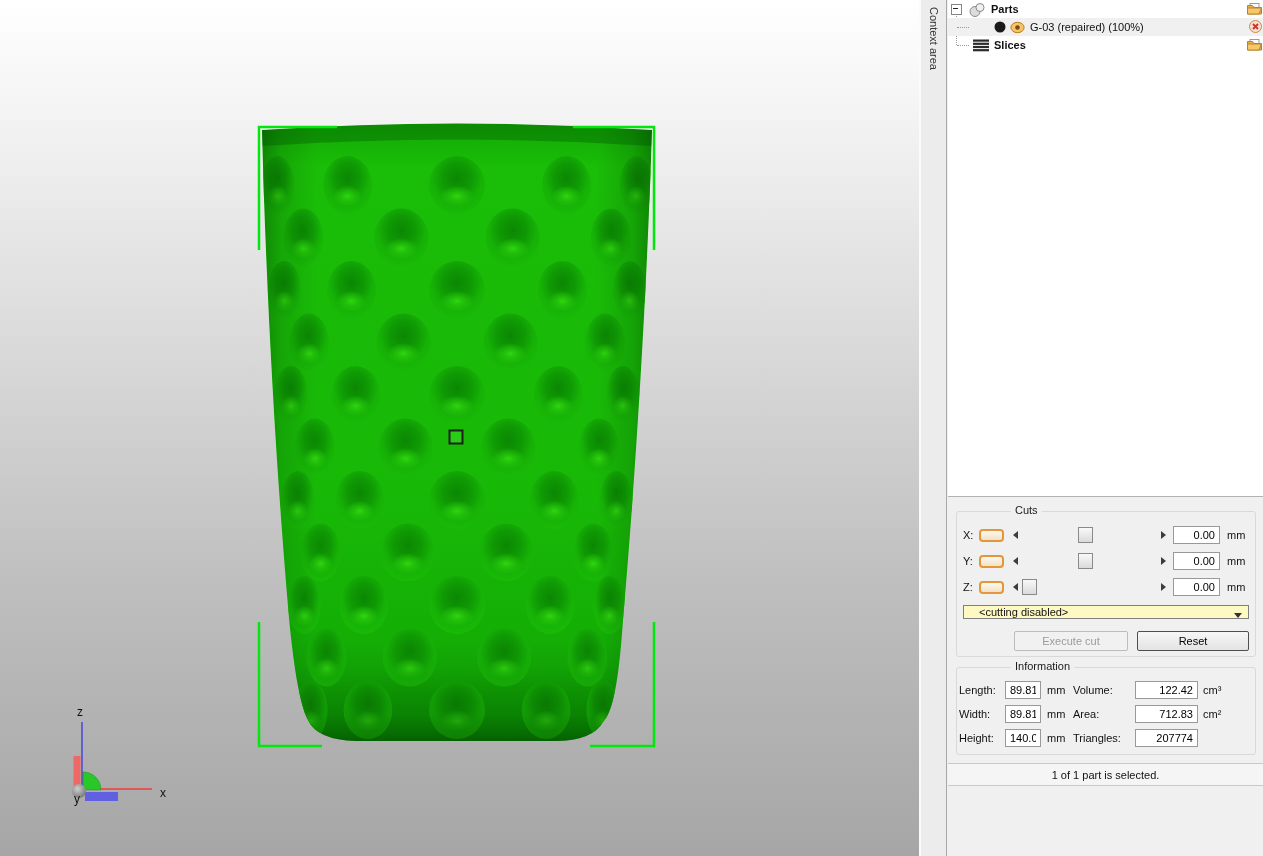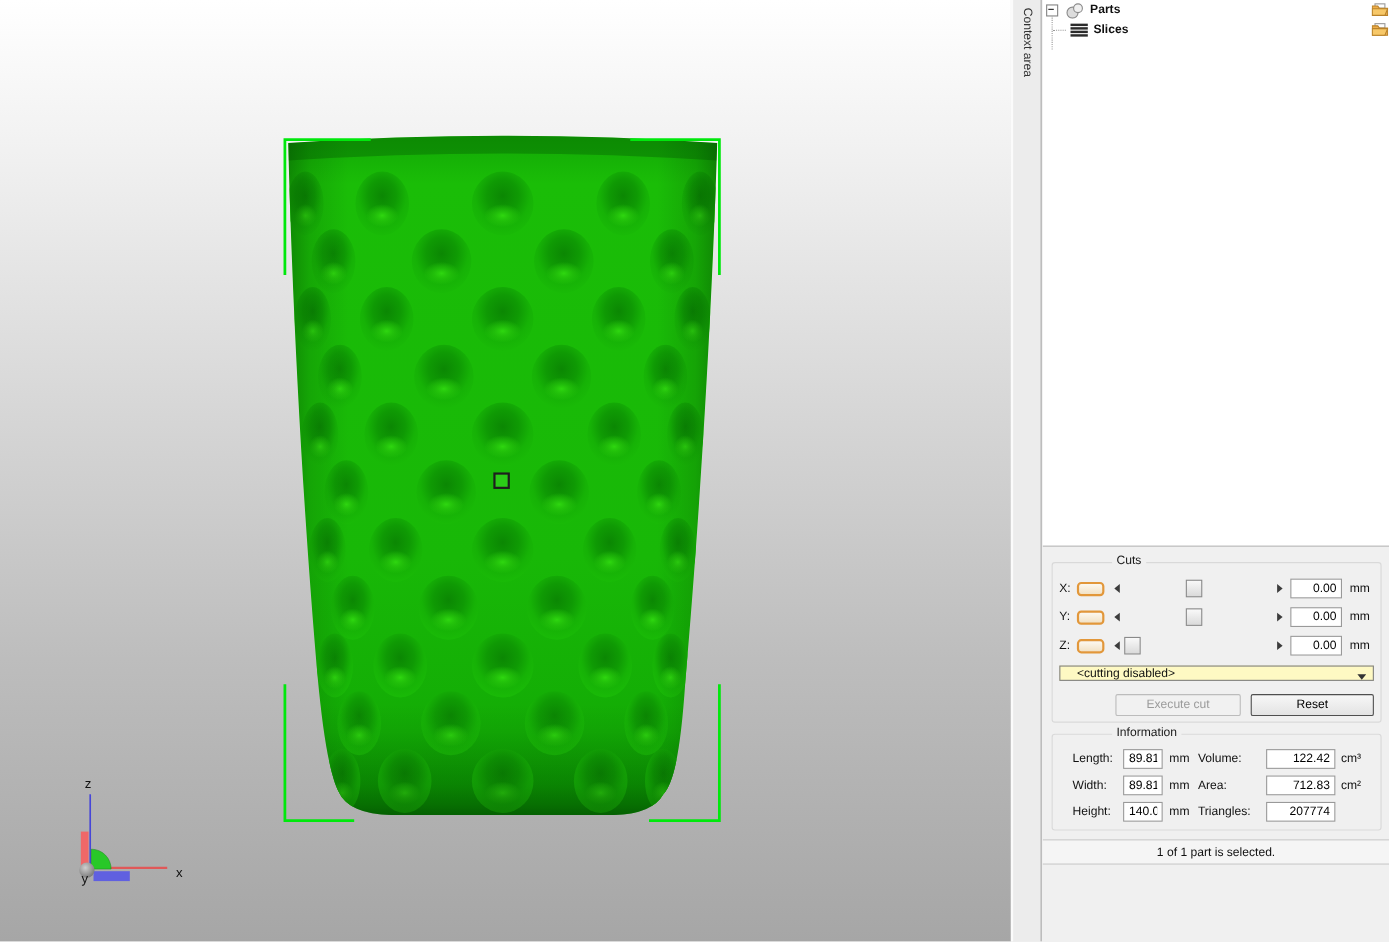--- a/index.html
+++ b/index.html
@@ -63,21 +63,21 @@
   
   .btn{height:20px;font-size:11px;font-family:inherit;border:1px solid #8e8e8e;border-radius:2px;
     background:linear-gradient(#f7f7f7,#e3e3e3);color:#000;}
   .btn.disabled{color:#9b9b9b;border-color:#bcbcbc;background:#f1f1f1;}
   .btn.default{border:1px solid #4f4f4f;}
   #button-row{position:absolute;left:6px;right:6px;display:flex;justify-content:flex-end;gap:9px;}
   #execute-btn{width:114px;}
   #reset-btn{width:112px;}
 
   
-  .info-row{position:absolute;left:18px;right:4px;height:20px;display:flex;align-items:center;}
+  .info-row{position:absolute;left:2px;right:4px;height:20px;display:flex;align-items:center;}
   .i-label1{width:46px;flex:none;}
   .i-val1{width:36px;margin-right:6px;}
   .i-unit1{width:26px;flex:none;}
   .i-label2{width:62px;flex:none;}
   .i-val2{width:63px;margin-right:5px;}
   .i-unit2{width:24px;flex:none;}
 
   
   #status-bar{position:absolute;left:0;right:0;top:763px;height:23px;background:#f5f5f5;
     border-top:1px solid #c9c9c9;border-bottom:1px solid #c9c9c9;box-sizing:border-box;
@@ -284,20 +284,41 @@
         </span>
         <span class="tree-label bold">Parts</span>
         <span class="row-right">
           <svg width="15" height="13">
               <rect x="3" y="1.5" width="9" height="4" fill="#fdfdfd" stroke="#9a9a9a"></rect>
               <path d="M0.5,3.5 h5 l1.5,2 h7.5 v6.5 h-14 z" fill="#efae4a" stroke="#b9822a"></path>
               <path d="M0.5,6 h14 l-2.5,6 h-11.5 z" fill="#f7c869" stroke="#b9822a"></path>
             </svg>
         </span>
       </div>
+      <div class="tree-row selected">
+        <div class="connector-h" style="top:9px"></div>
+        <span class="t-icon" style="margin-left:46px">
+          <svg width="12" height="12">
+              <circle cx="6" cy="6" r="5.5" fill="#1a1a1a"></circle>
+            </svg>
+        </span>
+        <span class="t-icon" style="margin-left:4px">
+          <svg width="15" height="13">
+              <ellipse cx="7.5" cy="6.5" rx="6.6" ry="5.2" fill="#f6c46a" stroke="#b97c1e"></ellipse>
+              <circle cx="7.5" cy="6.5" r="2.3" fill="#7a4a10"></circle>
+            </svg>
+        </span>
+        <span class="tree-label">G-03 (repaired) (100%)</span>
+        <span class="row-right">
+          <svg width="13" height="13">
+              <circle cx="6.5" cy="6.5" r="6" fill="#f6e0d0" stroke="#cf8a3a"></circle>
+              <path d="M4,4 L9,9 M9,4 L4,9" stroke="#cc3333" stroke-width="1.8"></path>
+            </svg>
+        </span>
+      </div>
       <div class="tree-row">
         <div class="connector-h" style="top:9px"></div>
         <span class="t-icon" style="margin-left:25px">
           <svg width="16" height="13">
               <g fill="#2b2b2b">
                 <rect y="0.5" width="16" height="2.2"></rect>
                 <rect y="3.7" width="16" height="2.2"></rect>
                 <rect y="6.9" width="16" height="2.2"></rect>
                 <rect y="10.1" width="16" height="2.2"></rect>
               </g>

